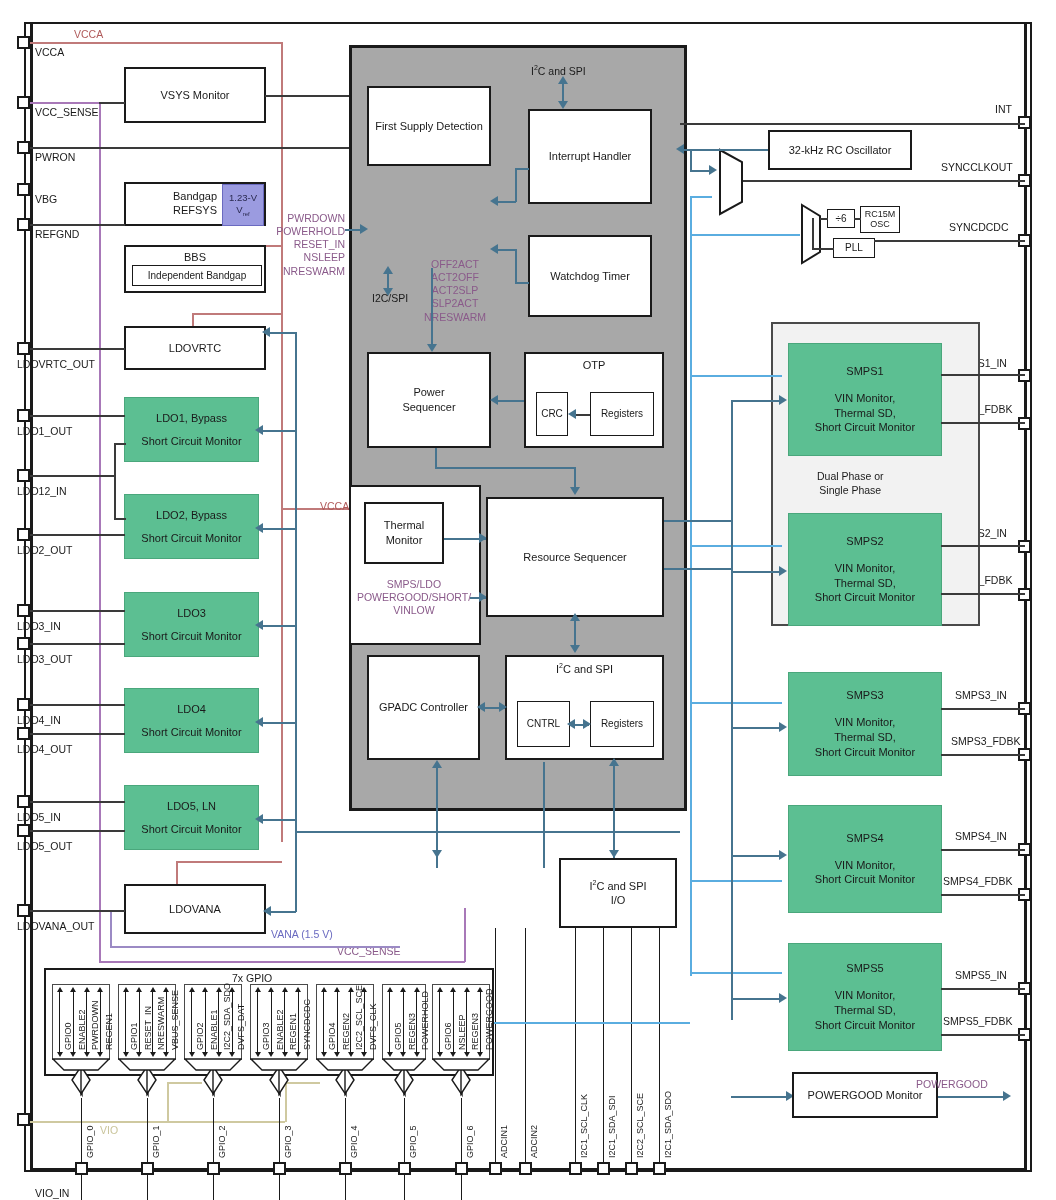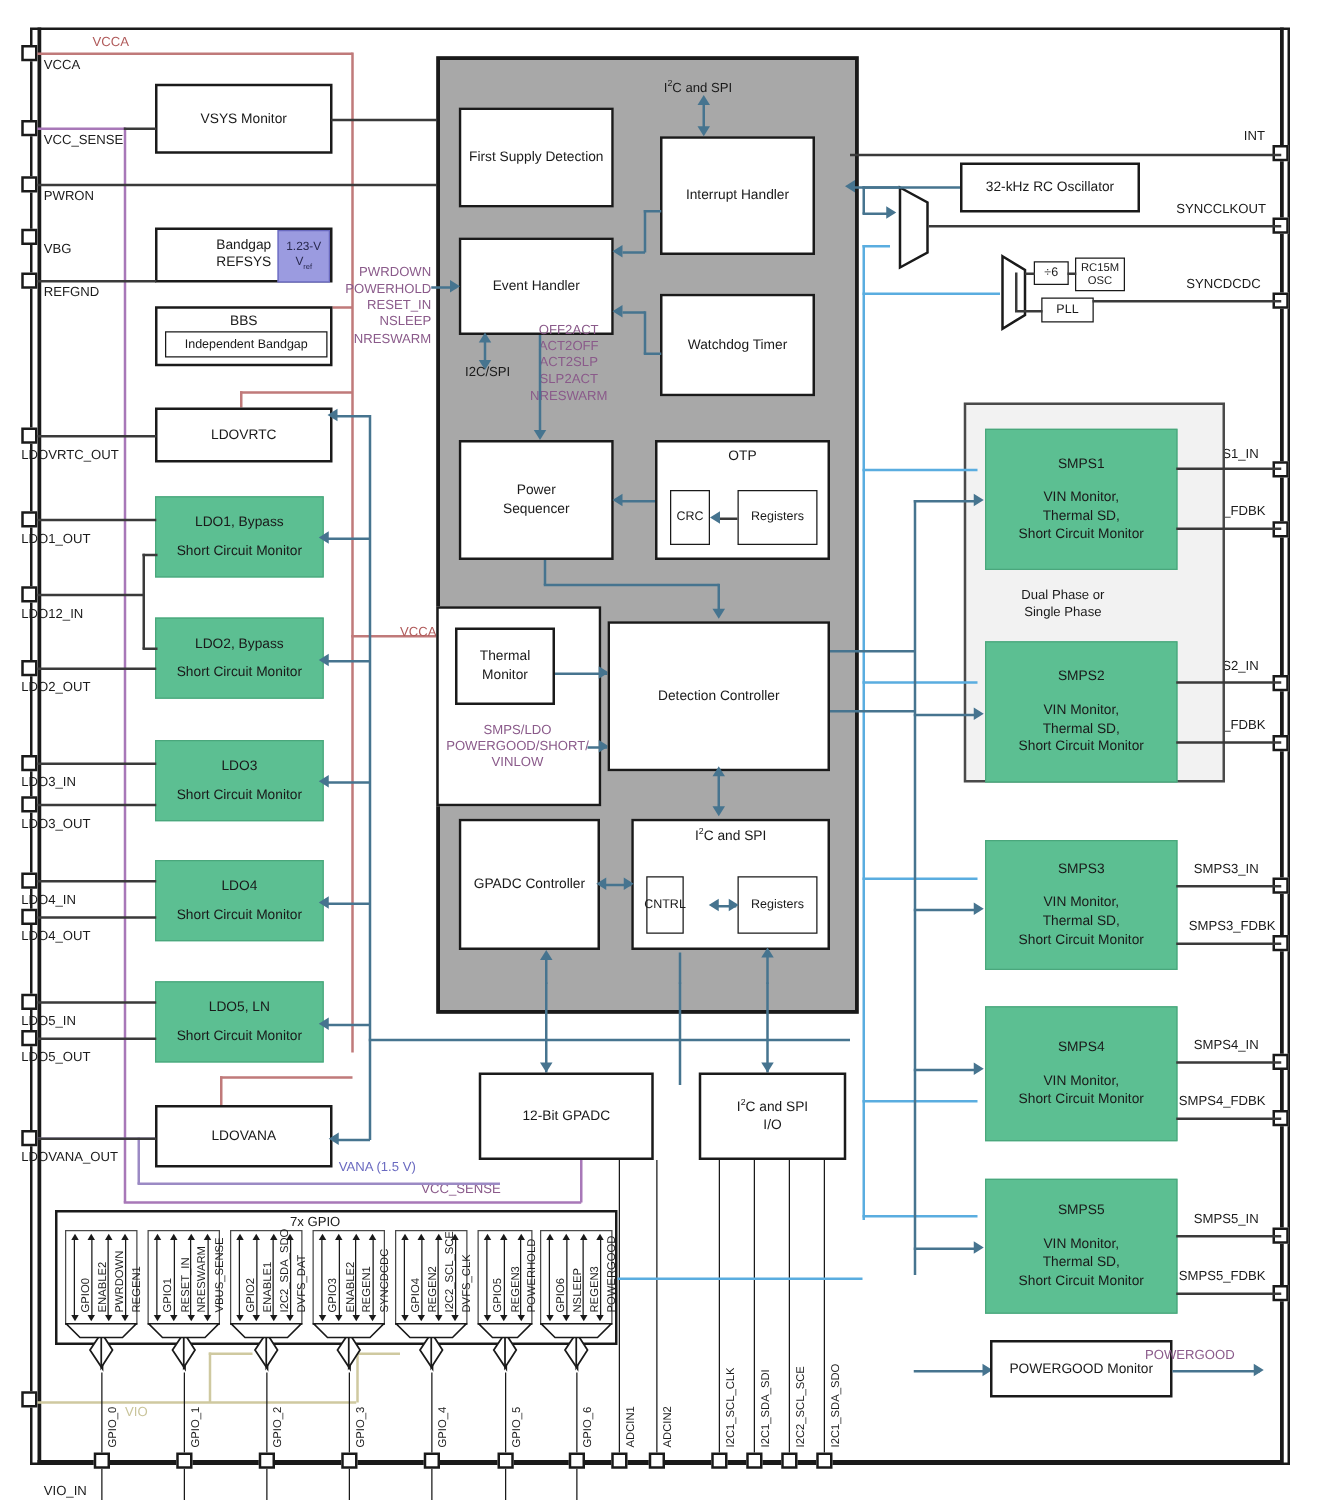--- a/index.html
+++ b/index.html
@@ -278,23 +278,20 @@
     <div>Interrupt Handler</div>
   </div>
 
   <div class="lbl" style="left:531px;top:64px;">
     <span>I</span><sup style="font-size:7px;">2</sup><span>C and SPI</span>
   </div>
   <div class="wire v w-blue" style="left:562px;top:81px;height:22px;"></div>
   <div class="arr u" style="left:558px;top:76px;"></div>
   <div class="arr d" style="left:558px;top:101px;"></div>
 
-  <div class="box" style="left:367px;top:190px;width:124px;height:78px;">
-    <div>Event Handler</div>
-  </div>
 
   <div class="box" style="left:528px;top:235px;width:124px;height:82px;">
     <div>Watchdog Timer</div>
   </div>
 
   <div class="wire v w-blue" style="left:515px;top:168px;height:34px;"></div>
   <div class="wire h w-blue" style="left:515px;top:168px;width:14px;"></div>
   <div class="wire h w-blue" style="left:498px;top:201px;width:18px;"></div>
   <div class="arr l" style="left:490px;top:196px;"></div>
 
@@ -362,36 +359,36 @@
 
   <div class="sig" style="left:344px;top:578px;width:140px;text-align:center;">
     <div>SMPS/LDO</div>
     <div>POWERGOOD/SHORT/</div>
     <div>VINLOW</div>
   </div>
   <div class="wire h w-blue" style="left:470px;top:597px;width:16px;"></div>
   <div class="arr r" style="left:479px;top:592px;"></div>
 
   <div class="box" style="left:486px;top:497px;width:178px;height:120px;">
-    <div>Detection Controller</div>
+    <div>Resource Sequencer</div>
   </div>
 
   <div class="wire v w-blue" style="left:574px;top:617px;height:30px;"></div>
   <div class="arr u" style="left:570px;top:613px;"></div>
   <div class="arr d" style="left:570px;top:645px;"></div>
 
   <div class="box" style="left:367px;top:655px;width:113px;height:105px;">
     <div>GPADC Controller</div>
   </div>
 
   <div class="box" style="left:505px;top:655px;width:159px;height:105px;justify-content:flex-start;padding-top:4px;">
     <div>
       <span>I</span><sup style="font-size:7px;">2</sup><span>C and SPI</span>
     </div>
-    <div class="box thin" style="left:10px;top:44px;width:30px;height:46px;font-size:10px;">
+    <div class="box thin" style="left:10px;top:44px;width:53px;height:46px;font-size:10px;">
       <span>CNTRL</span>
     </div>
     <div class="box thin" style="left:83px;top:44px;width:64px;height:46px;font-size:10px;">
       <span>Registers</span>
     </div>
     <div class="wire h w-blue" style="left:64px;top:67px;width:18px;"></div>
     <div class="arr l" style="left:60px;top:62px;"></div>
     <div class="arr r" style="left:76px;top:62px;"></div>
   </div>
   <div class="wire h w-blue" style="left:483px;top:707px;width:22px;"></div>
@@ -519,23 +516,20 @@
   <div class="arr r" style="left:779px;top:566px;"></div>
   <div class="wire h w-blue" style="left:731px;top:727px;width:51px;"></div>
   <div class="arr r" style="left:779px;top:722px;"></div>
   <div class="wire h w-blue" style="left:731px;top:855px;width:51px;"></div>
   <div class="arr r" style="left:779px;top:850px;"></div>
   <div class="wire h w-blue" style="left:731px;top:998px;width:51px;"></div>
   <div class="arr r" style="left:779px;top:993px;"></div>
   <div class="wire h w-blue" style="left:731px;top:1096px;width:58px;"></div>
   <div class="arr r" style="left:786px;top:1091px;"></div>
 
-  <div class="box" style="left:383px;top:858px;width:140px;height:70px;">
-    <div>12-Bit GPADC</div>
-  </div>
 
   <div class="box" style="left:559px;top:858px;width:118px;height:70px;">
     <div>
       <span>I</span><sup style="font-size:7px;">2</sup><span>C and SPI</span>
     </div>
     <div>I/O</div>
   </div>
 
   <div class="box" style="left:792px;top:1072px;width:146px;height:46px;">
     <div>POWERGOOD Monitor</div>

